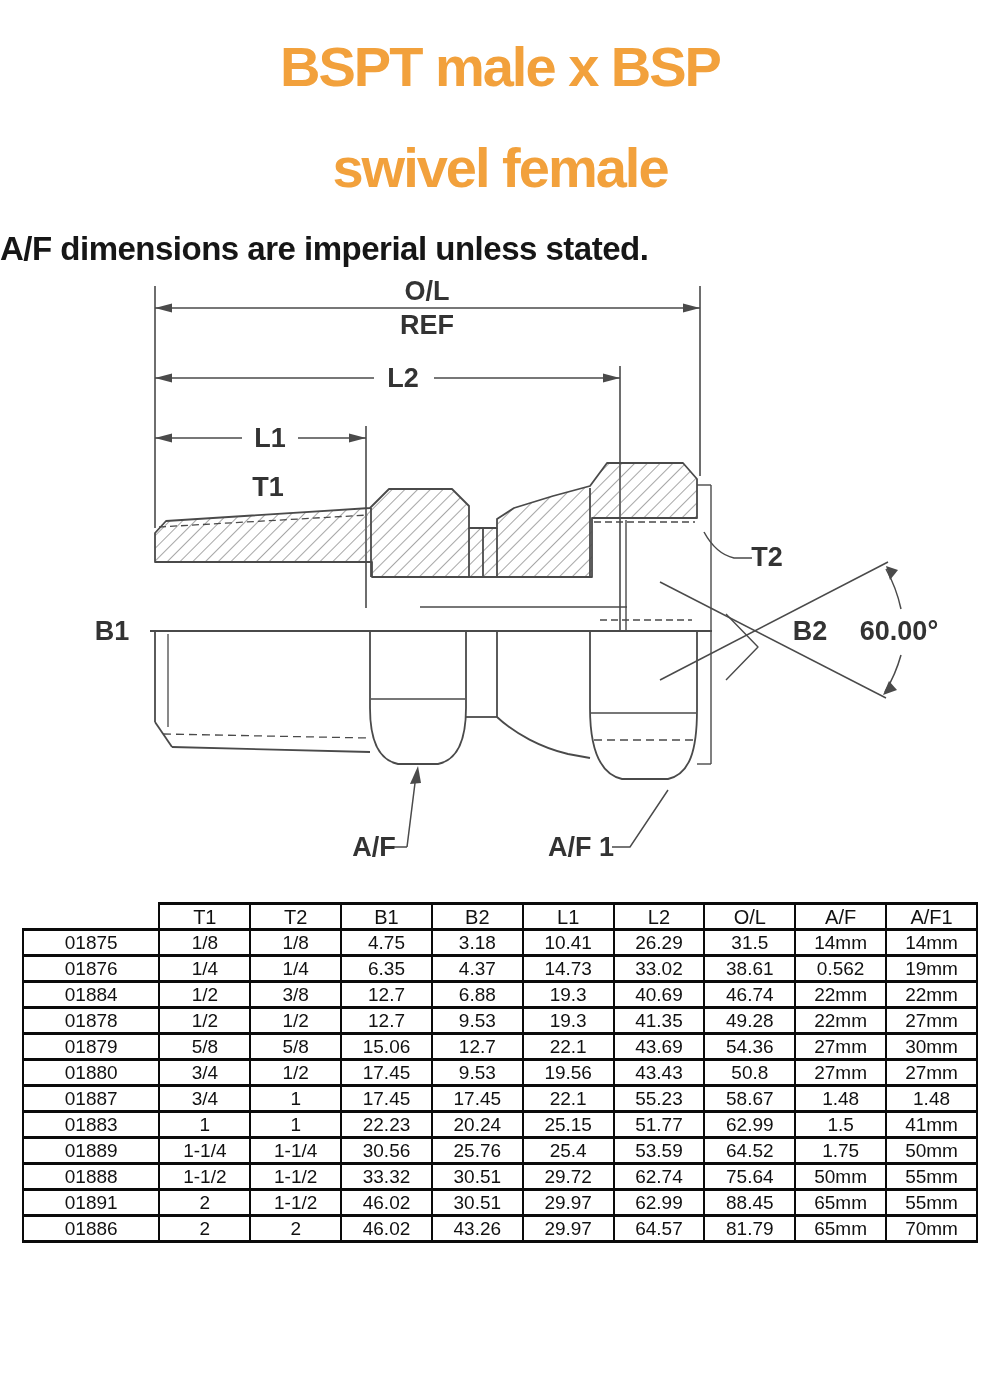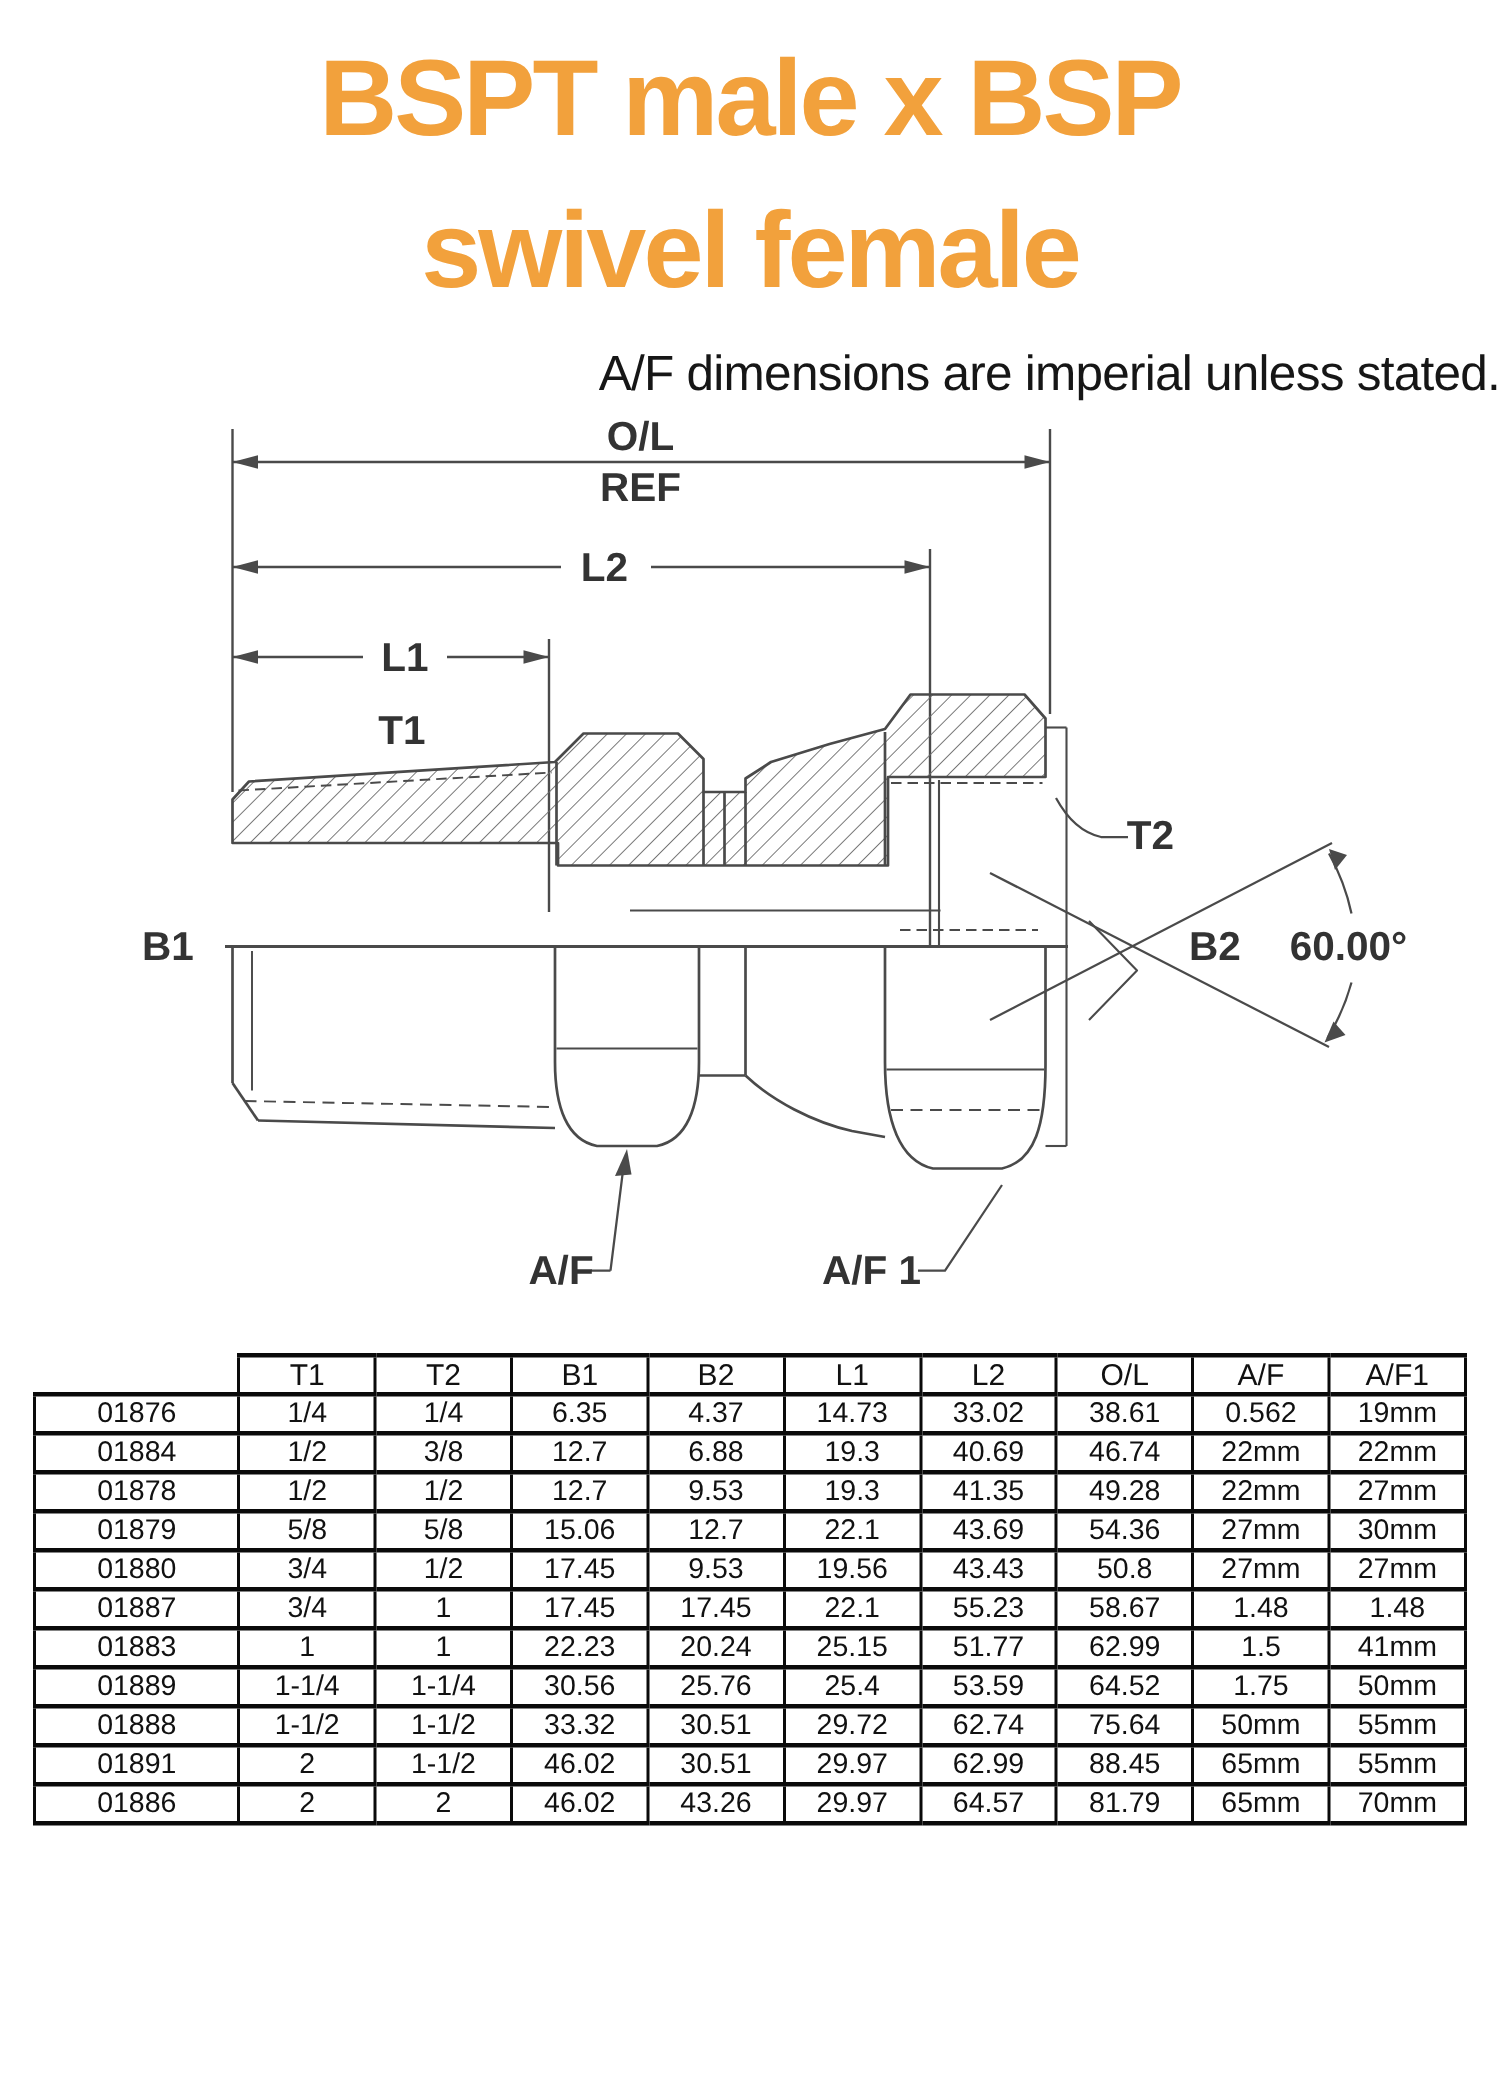--- a/index.html
+++ b/index.html
@@ -7,29 +7,29 @@
   html, body { margin: 0; padding: 0; }
   body {
     width: 1000px; height: 1400px; overflow: hidden;
     background: #ffffff;
     font-family: "Liberation Sans", sans-serif;
     color: var(--ink);
   }
   .page-title {
     margin: 0; padding-top: 16px;
     text-align: center;
-    font-size: 72px; line-height: 101px; font-weight: bold;
+    font-size: 56px; line-height: 101px; font-weight: bold;
     letter-spacing: -2px;
     color: var(--accent);
   }
   .page-title .title-line { display: block; }
   .subtitle {
     margin: 12px 0 0 0;
-    text-align: right;
-    font-size: 33px; font-weight: 400; letter-spacing: -0.5px;
+    text-align: left;
+    font-size: 33px; font-weight: 700; letter-spacing: -0.5px;
     color: #161616;
   }
   .drawing-wrap { width: 1000px; height: 622px; margin-top: 2px; position: relative; }
   .drawing-wrap svg { display: block; }
   svg text {
     font-family: "Liberation Sans", sans-serif;
     font-size: 27px; font-weight: 600; fill: #333333;
   }
   table.dims {
     width: 956px; margin: 10px 0 0 22px;
@@ -186,20 +186,32 @@
         <th>B2</th>
         <th>L1</th>
         <th>L2</th>
         <th>O/L</th>
         <th>A/F</th>
         <th>A/F1</th>
       </tr>
     </thead>
   <tbody>
       <tr>
+        <td>01875</td>
+        <td>1/8</td>
+        <td>1/8</td>
+        <td>4.75</td>
+        <td>3.18</td>
+        <td>10.41</td>
+        <td>26.29</td>
+        <td>31.5</td>
+        <td>14mm</td>
+        <td>14mm</td>
+      </tr>
+      <tr>
         <td>01876</td>
         <td>1/4</td>
         <td>1/4</td>
         <td>6.35</td>
         <td>4.37</td>
         <td>14.73</td>
         <td>33.02</td>
         <td>38.61</td>
         <td>0.562</td>
         <td>19mm</td>

